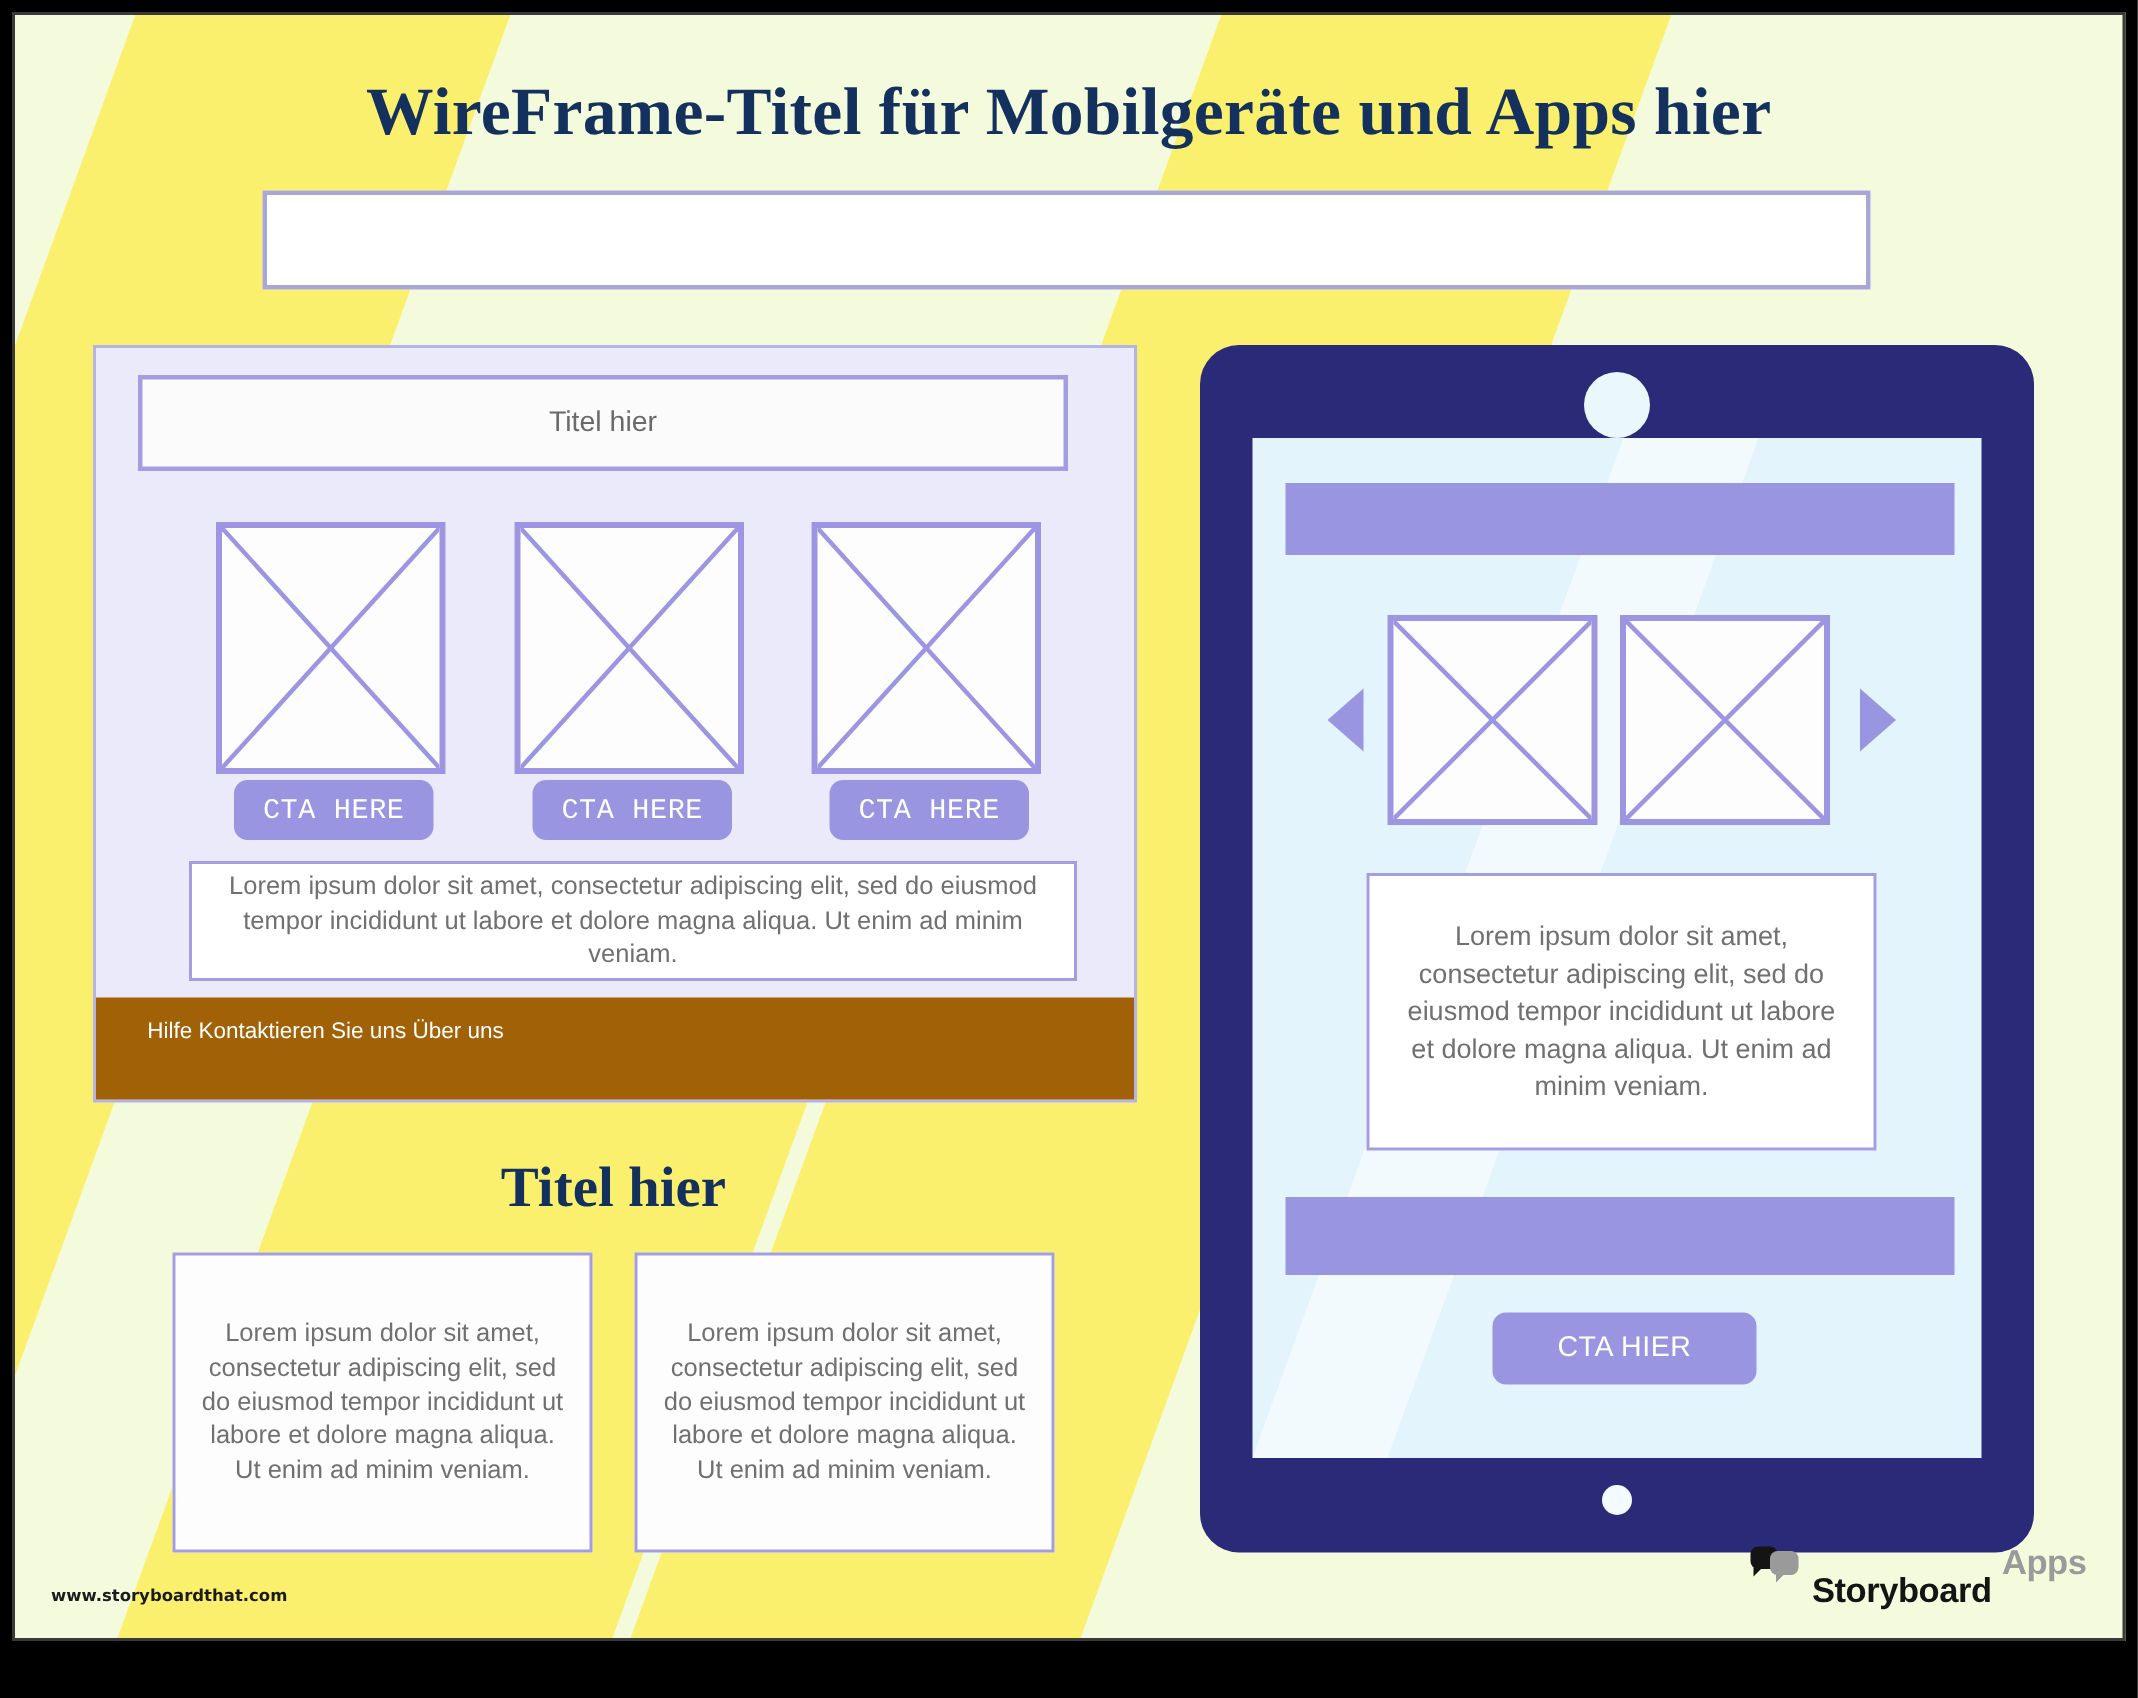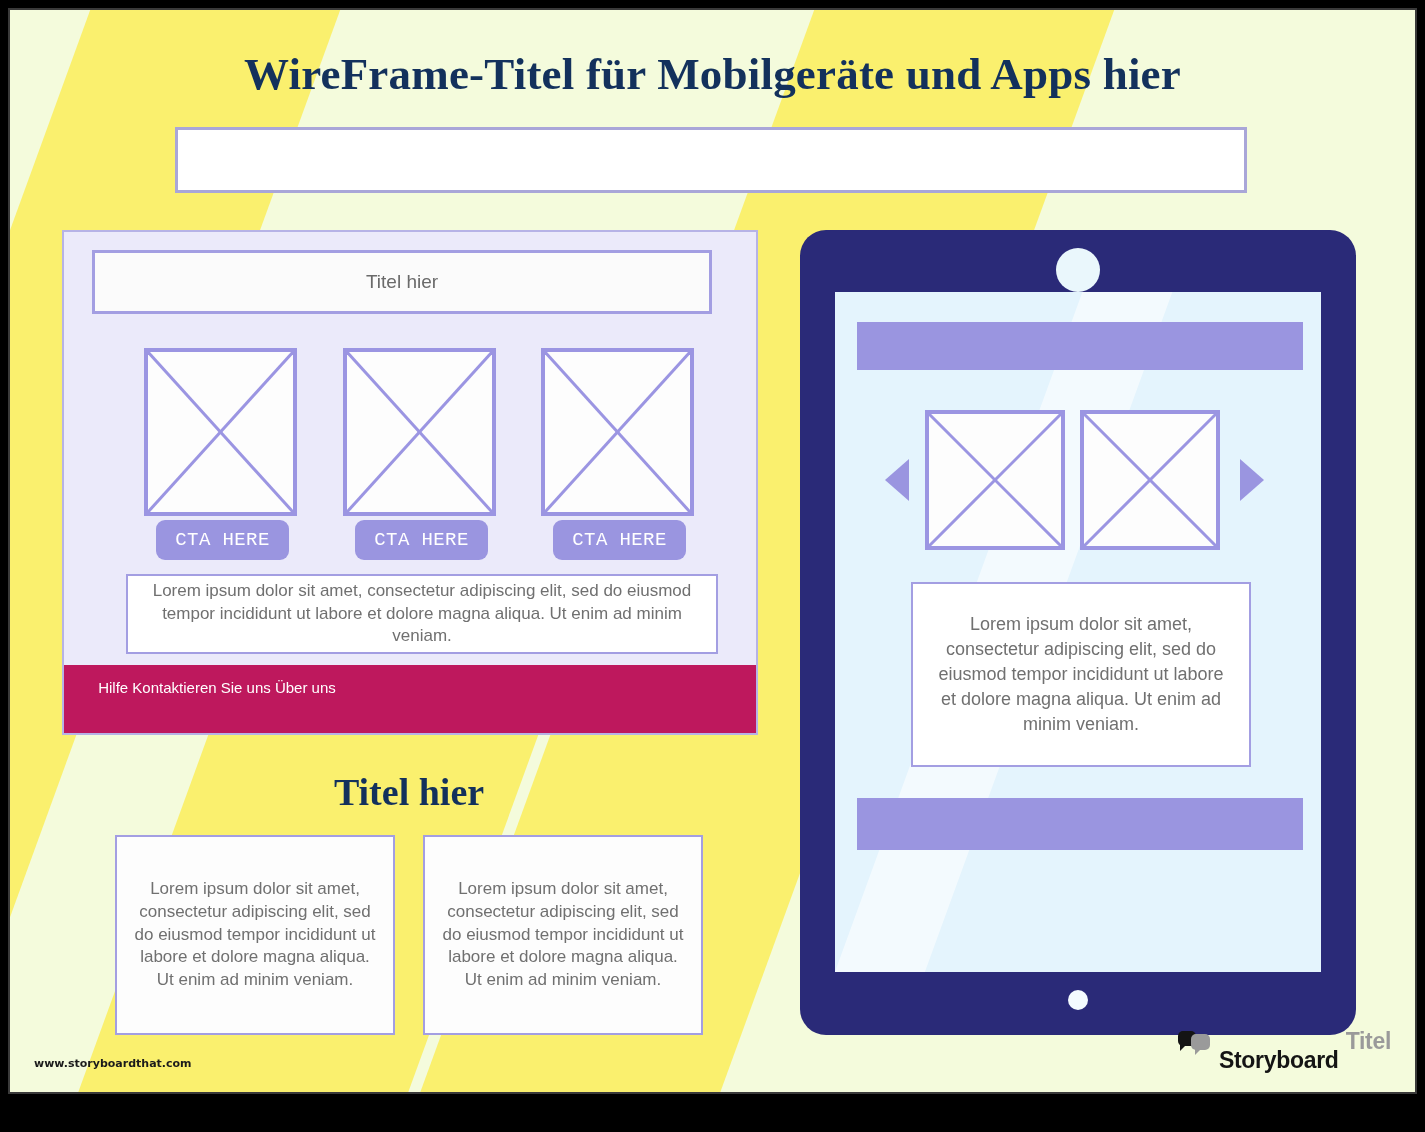--- a/index.html
+++ b/index.html
@@ -126,21 +126,21 @@
     text-align: center;
     font-size: 17px;
     line-height: 1.35;
     color: #707070;
     padding: 0 14px;
   }
   #left-footer {
     position: absolute;
     left: 0; bottom: 0;
     width: 100%; height: 68px;
-    background: #be185d;
+    background: #a16207;
     box-sizing: border-box;
   }
   #left-footer-text {
     position: absolute;
     left: 28px; top: 12px;
     width: 250px;
     text-align: center;
     color: #ffffff;
     font-size: 15px;
     line-height: 1.45;
@@ -379,29 +379,30 @@
         </svg>
       </div>
 
       <div class="carousel-arrow" id="arrow-left"></div>
       <div class="carousel-arrow" id="arrow-right"></div>
 
       <div id="tablet-text-box">Lorem ipsum dolor sit amet, consectetur adipiscing elit, sed do eiusmod tempor incididunt ut labore et dolore magna aliqua. Ut enim ad minim veniam.</div>
 
       <div class="tab-bar" id="tab-bar-bottom"></div>
 
+      <div id="tablet-cta">CTA HIER</div>
     </div>
 
     <div id="tablet-home"></div>
   </div>
 
   <div id="watermark">www.storyboardthat.com</div>
 
   <div id="logo">
     <div id="logo-bubbles">
       <div id="bubble-back"></div>
       <div id="bubble-front"></div>
     </div>
     <span id="logo-word-1">Storyboard</span>
-    <span id="logo-word-2">Titel</span>
+    <span id="logo-word-2">Apps</span>
   </div>
 
 </div>
 
 </body></html>

